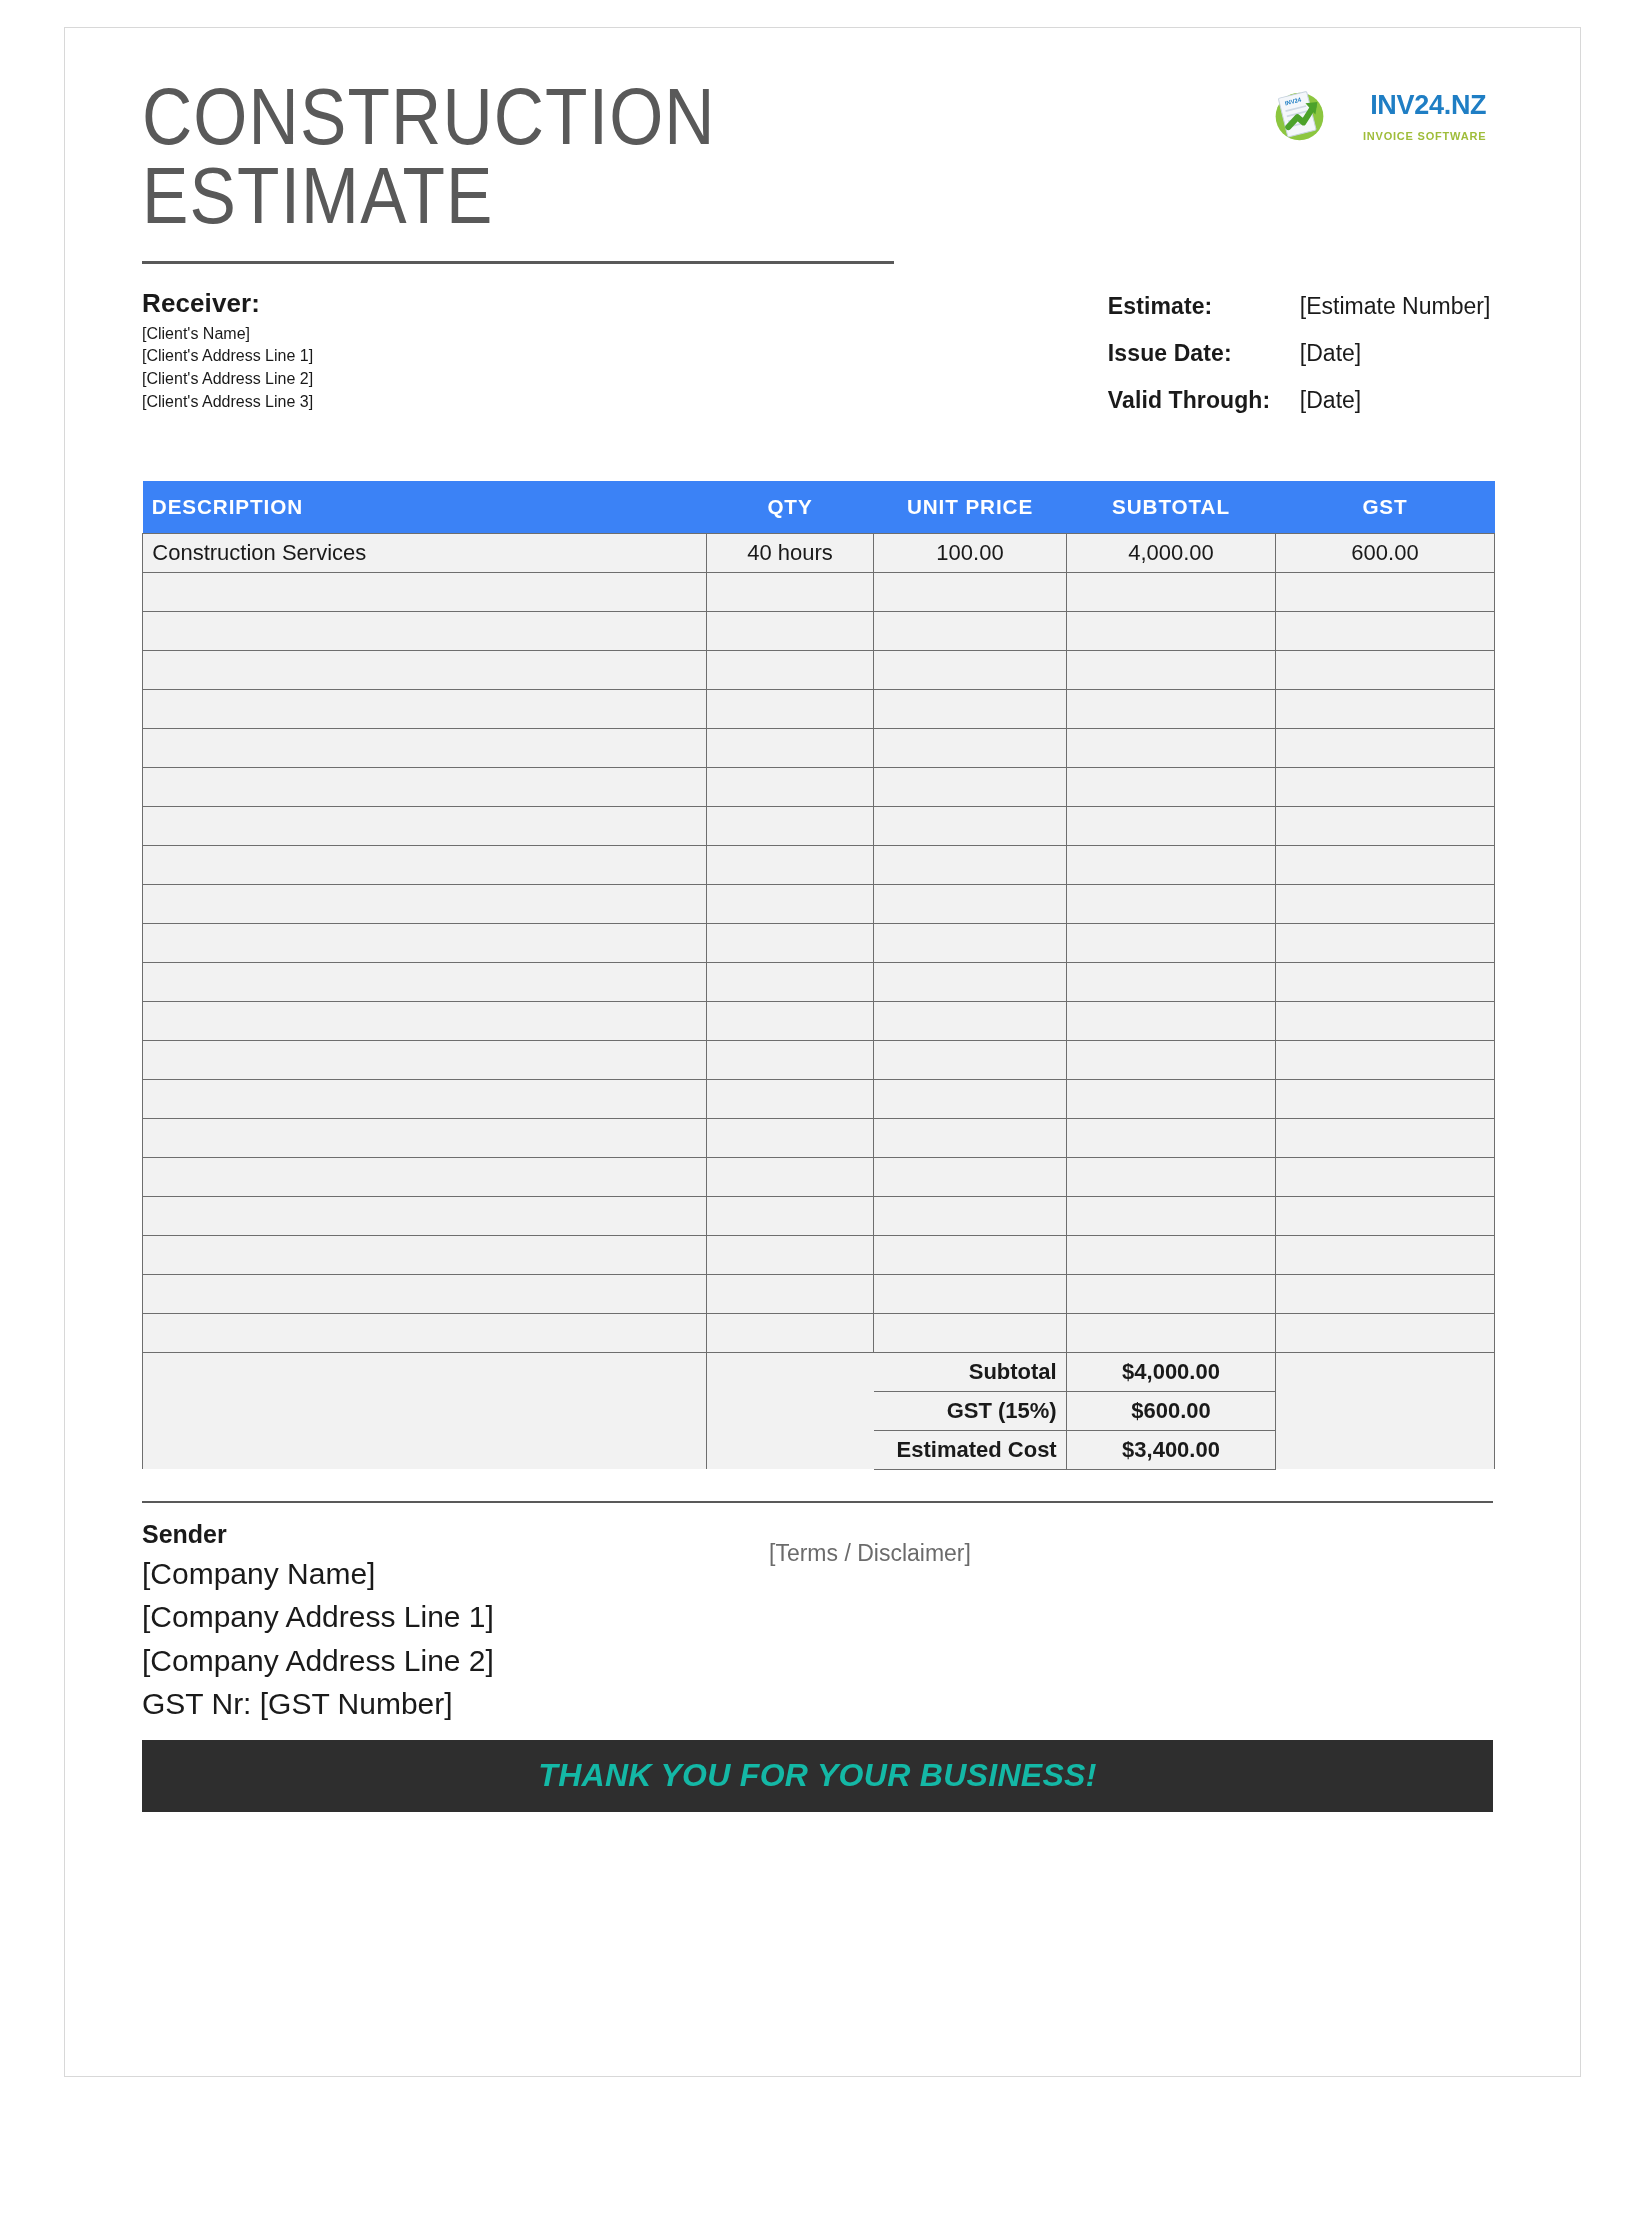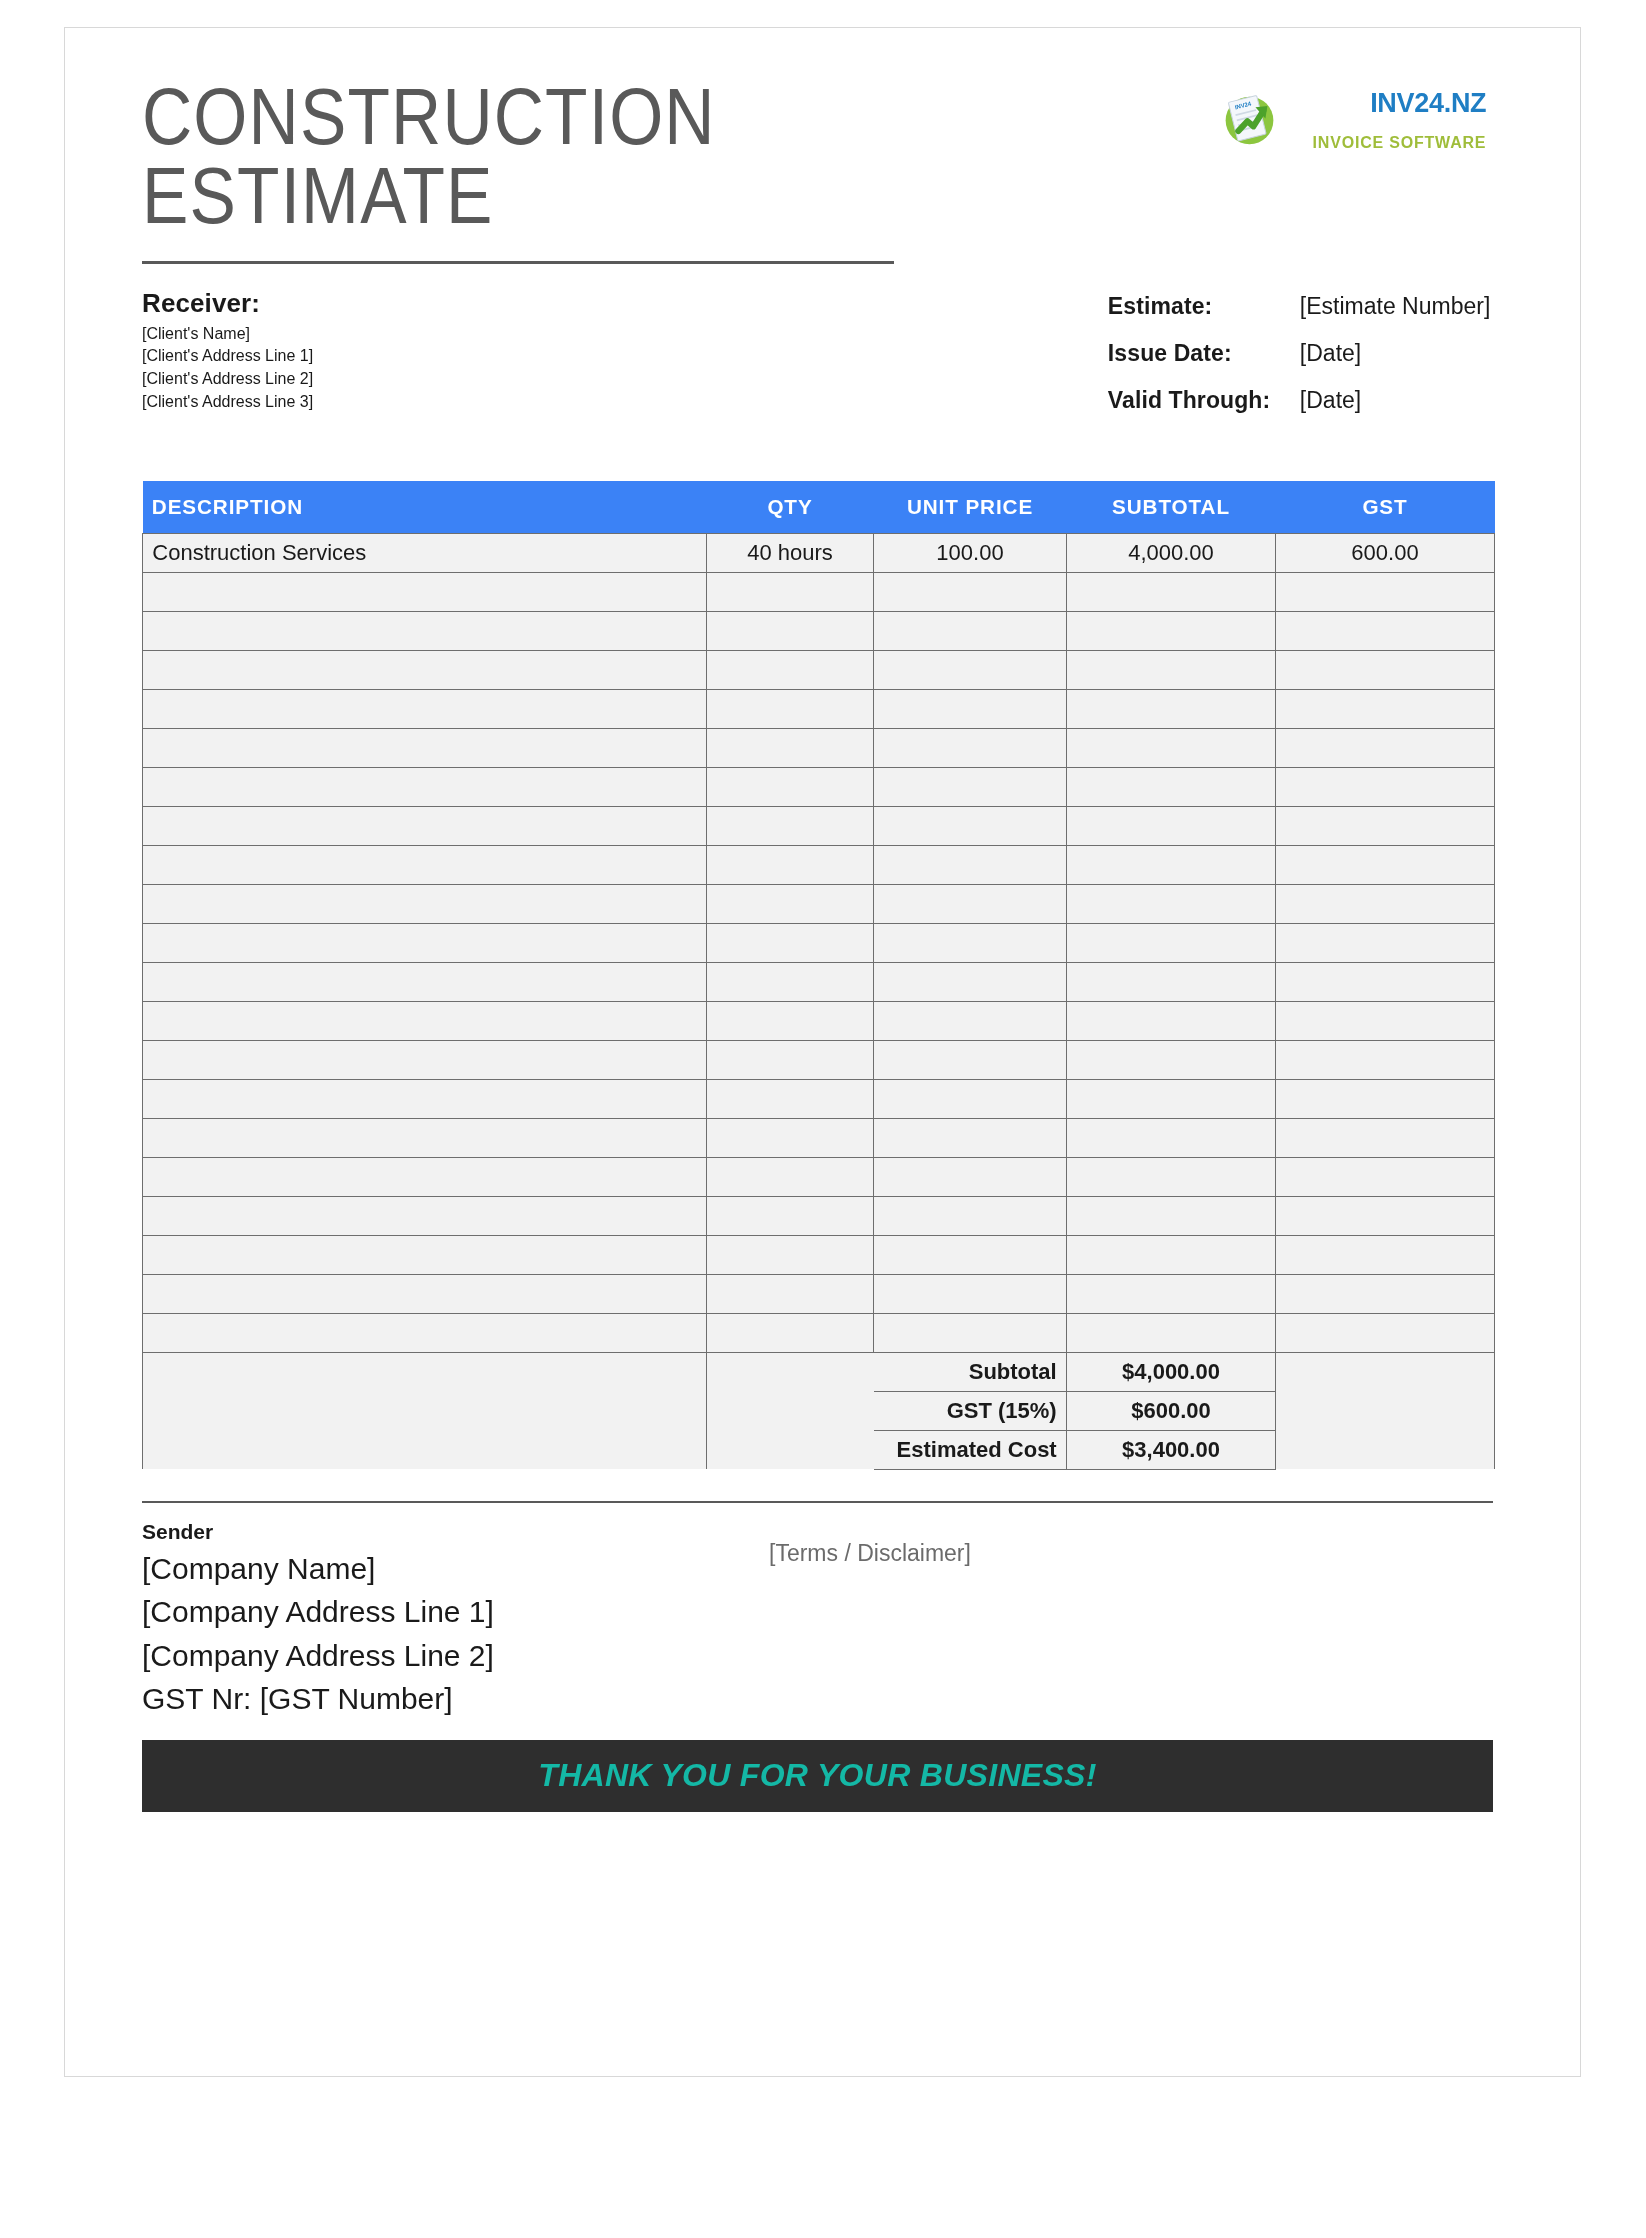--- a/index.html
+++ b/index.html
@@ -58,23 +58,23 @@
   .logo-mark {
     position: relative;
     width: 57px; height: 57px;
   }
   .logo-text { line-height: 1; padding-top: 4px; }
   .logo-name {
     font-size: 27px; font-weight: 700;
     color: #1f7ec4; letter-spacing: -0.3px; text-align: right;
   }
   .logo-sub {
-    font-size: 16px; font-weight: 700;
+    font-size: 11px; font-weight: 700;
     color: #9fbd3a; letter-spacing: 0.8px;
-    margin-top: 18px;
+    margin-top: 12px;
     padding-left: 28px;
   }
 
   
   .parties { position: relative; height: 193px; margin-top: 6.7px; }
 
   .receiver { position: absolute; left: 0; top: 0; }
   .receiver-title {
     font-size: 26px; font-weight: 700; color: #1a1a1a;
     margin-bottom: 4px; letter-spacing: 0.1px;
@@ -153,21 +153,21 @@
 
   
   .sender-wrap {
     position: relative;
     margin-top: 31px;
     padding-top: 17.3px;
     border-top: 2.7px solid #595959;
     height: 187px;
   }
   .sender-title {
-    font-size: 21px; font-weight: 700; color: #1a1a1a;
+    font-size: 25px; font-weight: 700; color: #1a1a1a;
     margin-bottom: 3.3px;
   }
   .sender-line {
     font-size: 30px; color: #1a1a1a; line-height: 1.44;
   }
   .terms {
     position: absolute;
     left: 627px; top: 37px;
     font-size: 23px; color: #6b6b6b;
   }

